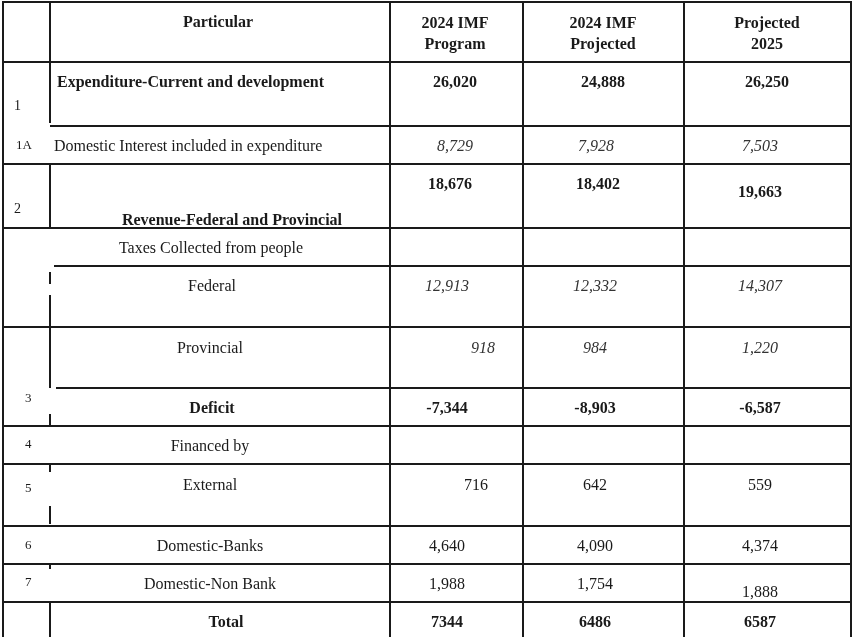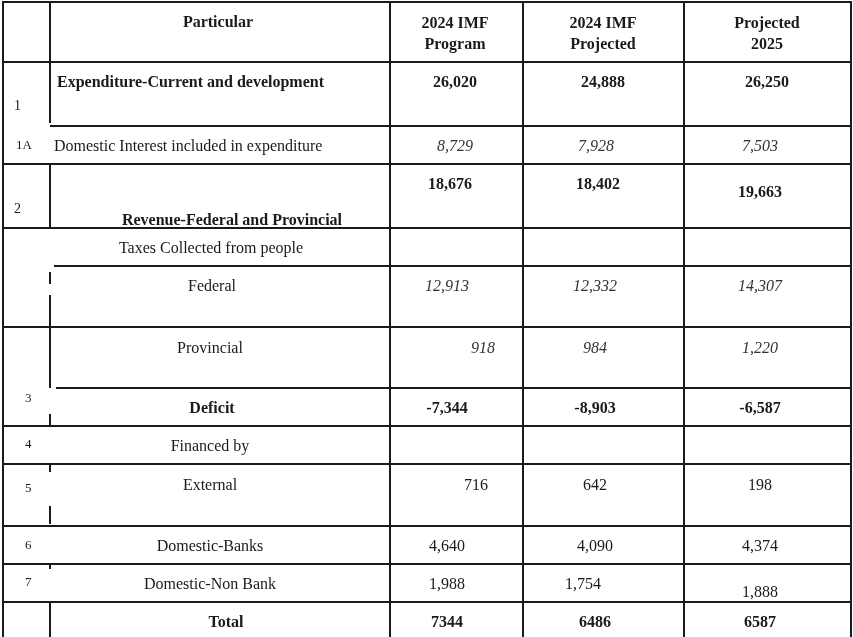--- a/index.html
+++ b/index.html
@@ -91,31 +91,31 @@
   <div class="t c b" style="left:595px;top:398px;">-8,903</div>
   <div class="t c b" style="left:760px;top:398px;">-6,587</div>
 
   <div class="t" style="left:25px;top:434px;font-size:13px;">4</div>
   <div class="t c" style="left:210px;top:436px;">Financed by</div>
 
   <div class="t" style="left:25px;top:478px;font-size:13px;">5</div>
   <div class="t c" style="left:210px;top:475px;">External</div>
   <div class="t c" style="left:447px;top:475px;margin-left:29px;">716</div>
   <div class="t c" style="left:595px;top:475px;">642</div>
-  <div class="t c" style="left:760px;top:475px;">198</div>
+  <div class="t c" style="left:760px;top:475px;">559</div>
 
   <div class="t" style="left:25px;top:535px;font-size:13px;">6</div>
   <div class="t c" style="left:210px;top:536px;">Domestic-Banks</div>
   <div class="t c" style="left:447px;top:536px;">4,640</div>
   <div class="t c" style="left:595px;top:536px;">4,090</div>
   <div class="t c" style="left:760px;top:536px;">4,374</div>
 
   <div class="t" style="left:25px;top:572px;font-size:13px;">7</div>
   <div class="t c" style="left:210px;top:574px;">Domestic-Non Bank</div>
   <div class="t c" style="left:447px;top:574px;">1,988</div>
-  <div class="t c" style="left:583px;top:574px;">1,754</div>
+  <div class="t c" style="left:595px;top:574px;">1,754</div>
   <div class="t c" style="left:760px;top:582px;">1,888</div>
 
   <div class="t c b" style="left:211px;top:612px;margin-left:15px;">Total</div>
   <div class="t c b" style="left:447px;top:612px;">7344</div>
   <div class="t c b" style="left:595px;top:612px;">6486</div>
   <div class="t c b" style="left:760px;top:612px;">6587</div>
 </div>
 
 </body></html>

